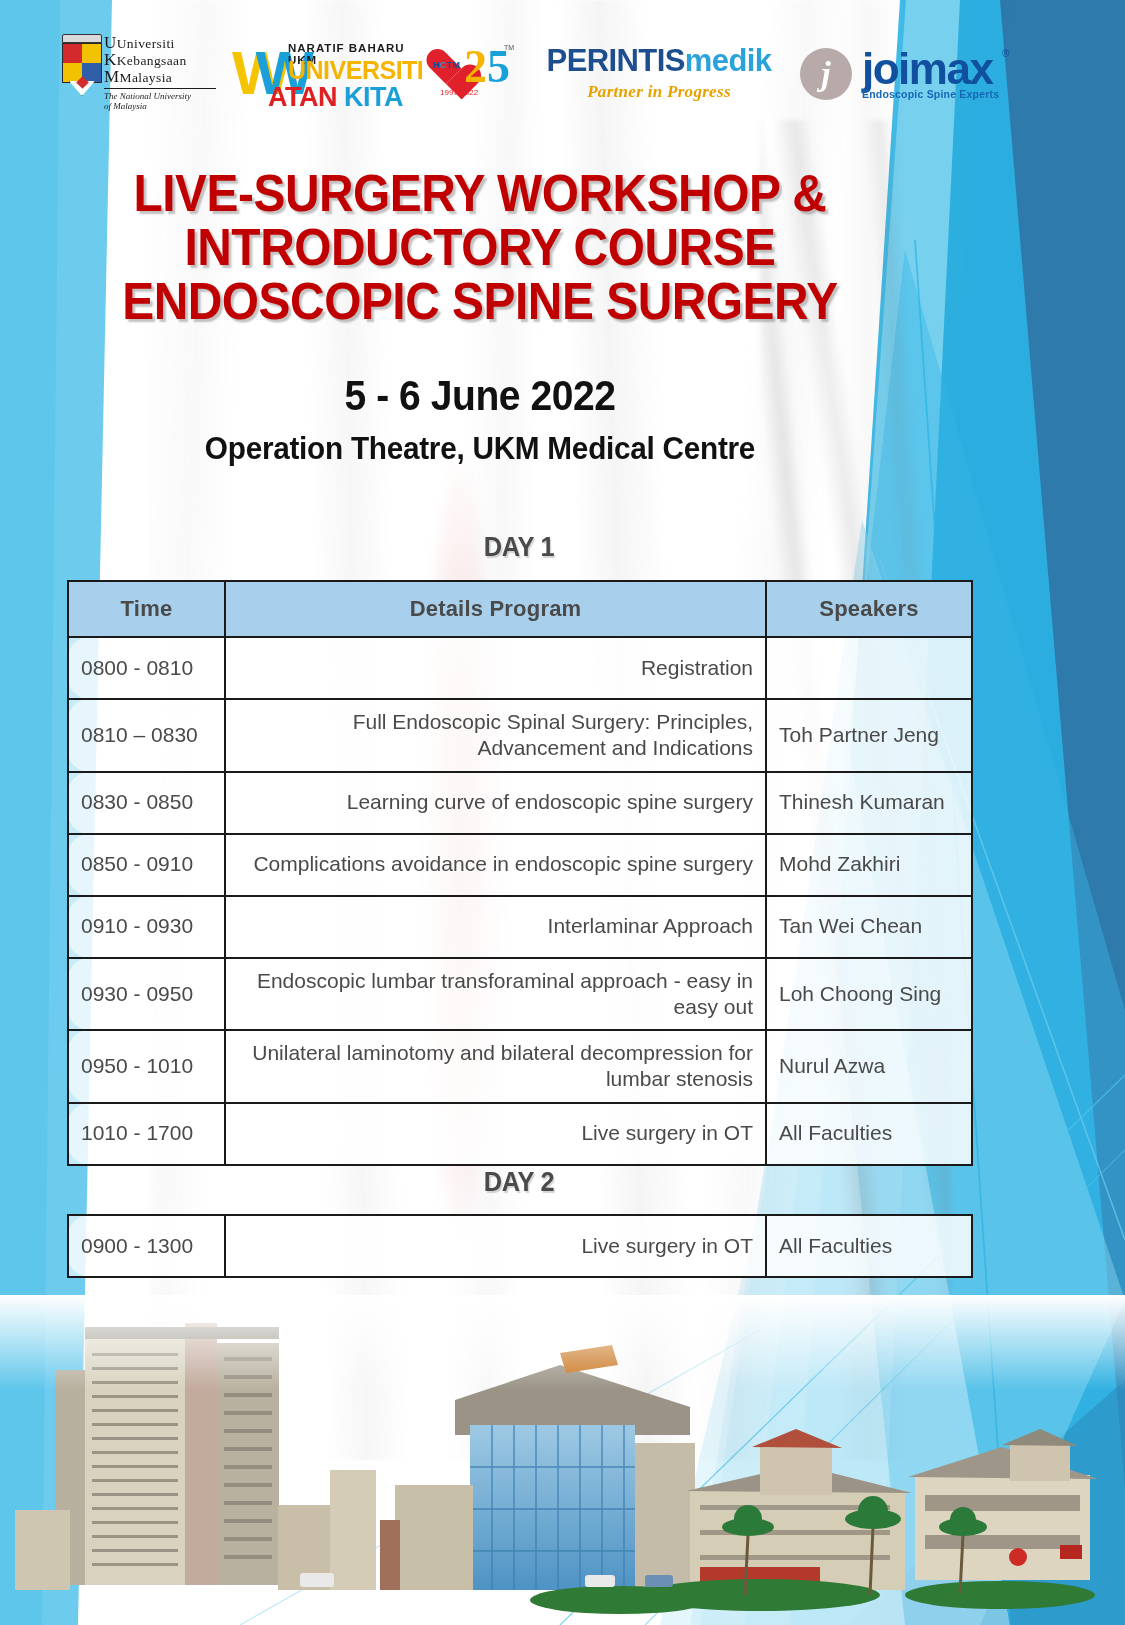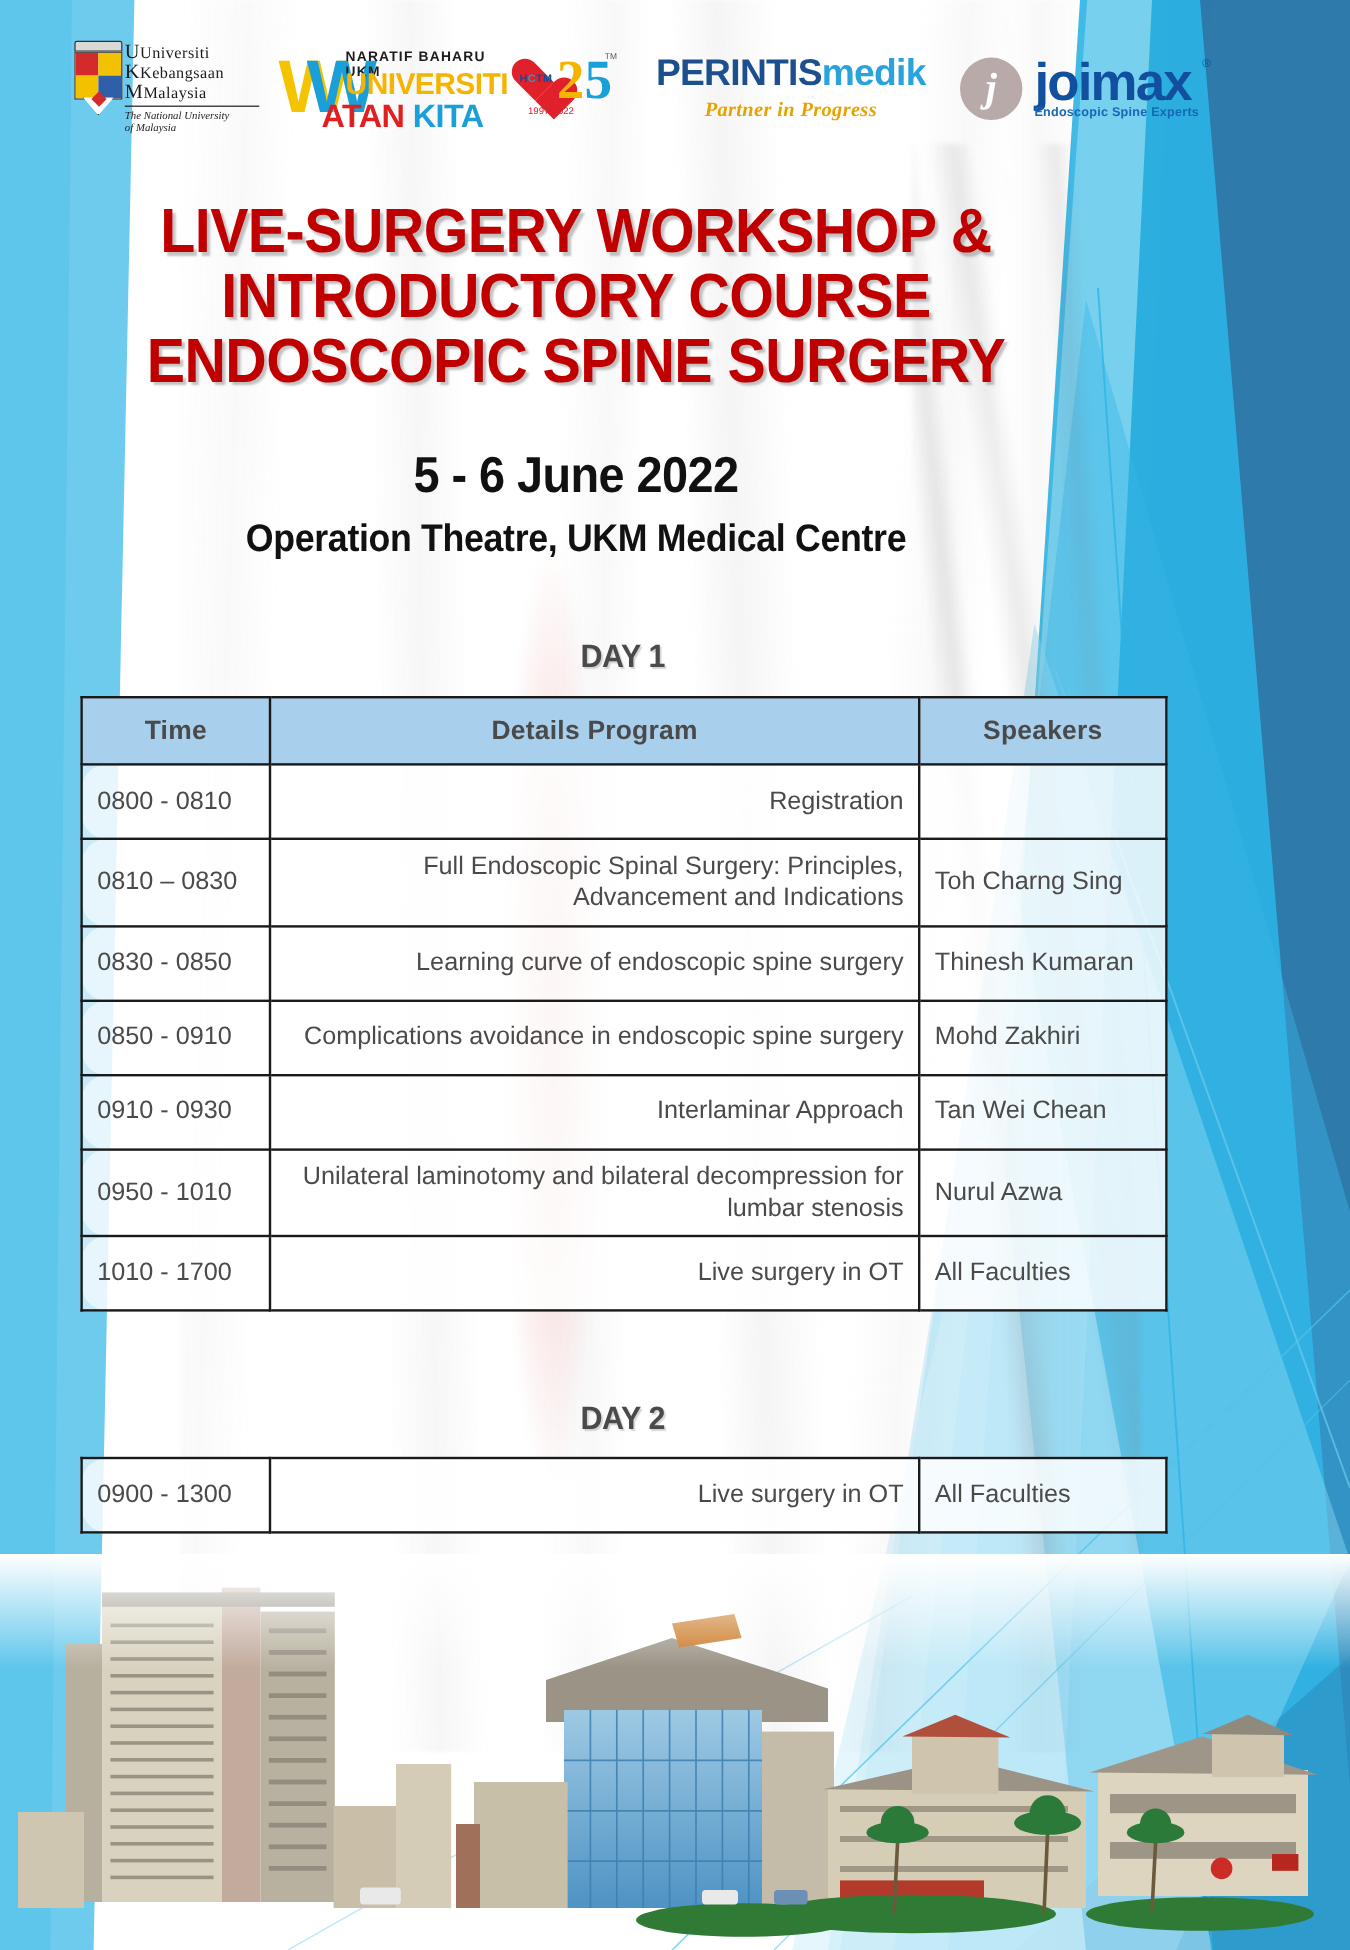--- a/index.html
+++ b/index.html
@@ -332,36 +332,41 @@
     </thead>
     <tbody>
       <tr>
         <td class="time">0800 - 0810</td>
         <td class="det">Registration</td>
         <td class="spk"></td>
       </tr>
       <tr>
         <td class="time">0810 – 0830</td>
         <td class="det">Full Endoscopic Spinal Surgery: Principles, Advancement and Indications</td>
-        <td class="spk">Toh Charng Sing</td>
+        <td class="spk">Toh Partner Jeng</td>
       </tr>
       <tr>
         <td class="time">0830 - 0850</td>
         <td class="det">Learning curve of endoscopic spine surgery</td>
         <td class="spk">Thinesh Kumaran</td>
       </tr>
       <tr>
         <td class="time">0850 - 0910</td>
         <td class="det">Complications avoidance in endoscopic spine surgery</td>
         <td class="spk">Mohd Zakhiri</td>
       </tr>
       <tr>
         <td class="time">0910 - 0930</td>
         <td class="det">Interlaminar Approach</td>
         <td class="spk">Tan Wei Chean</td>
+      </tr>
+      <tr>
+        <td class="time">0930 - 0950</td>
+        <td class="det">Endoscopic lumbar transforaminal approach  - easy in easy out</td>
+        <td class="spk">Loh Choong Sing</td>
       </tr>
       <tr>
         <td class="time">0950 - 1010</td>
         <td class="det">Unilateral laminotomy and bilateral decompression for lumbar stenosis</td>
         <td class="spk">Nurul Azwa</td>
       </tr>
       <tr>
         <td class="time">1010 - 1700</td>
         <td class="det">Live surgery in OT</td>
         <td class="spk"> All Faculties</td>

